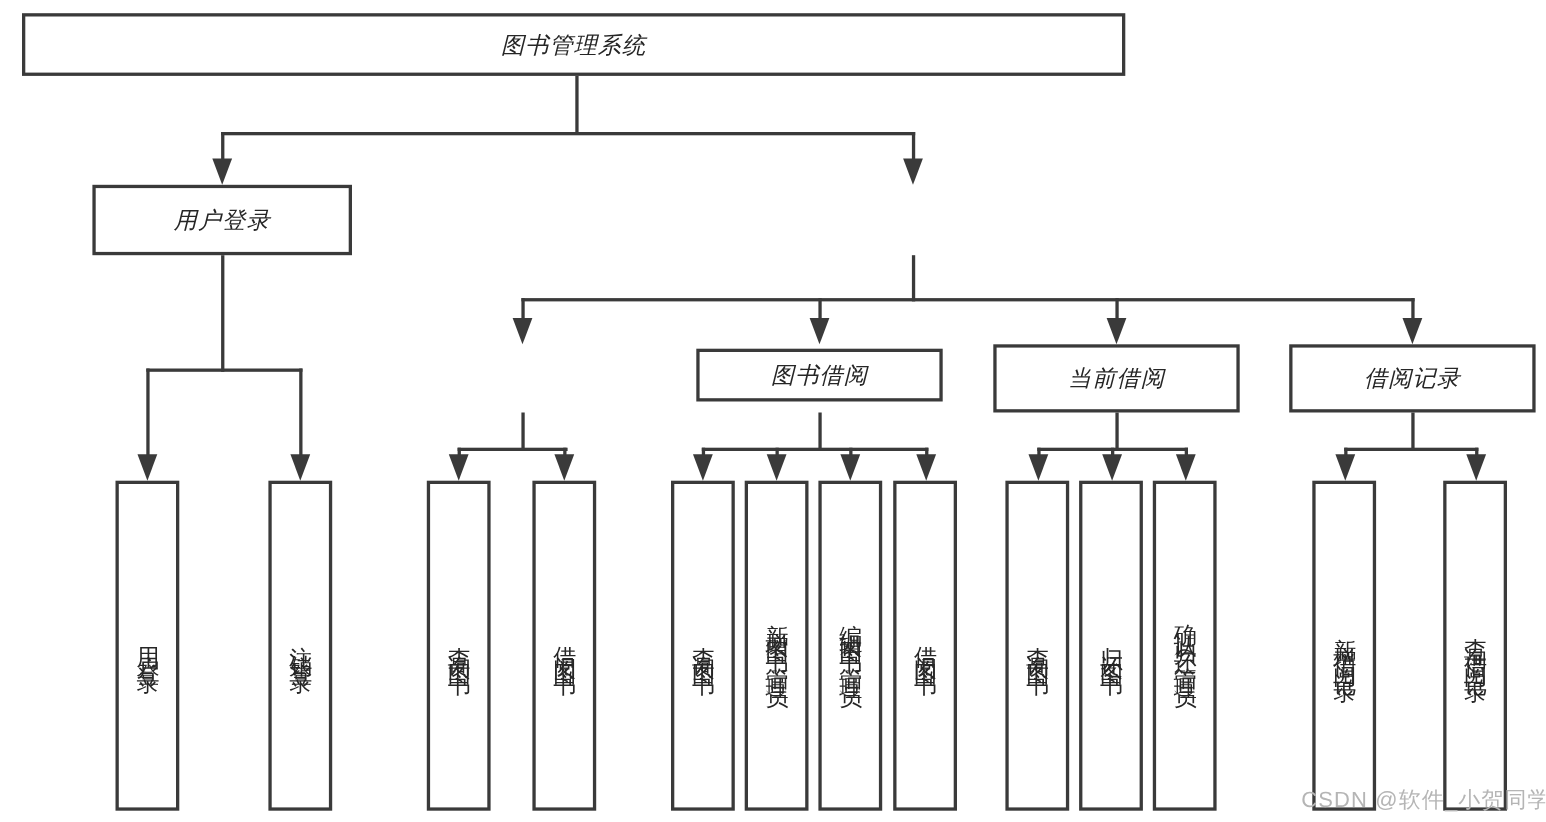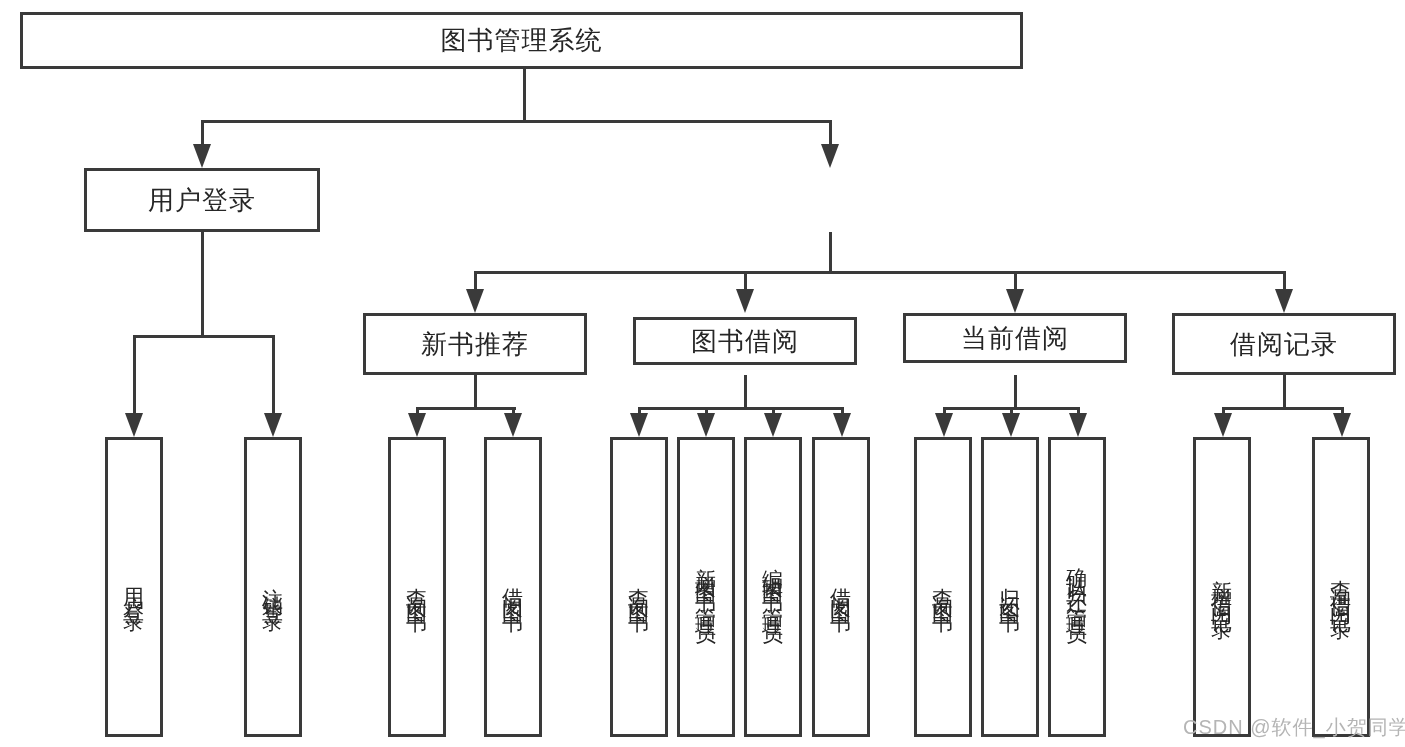--- a/index.html
+++ b/index.html
@@ -15,23 +15,24 @@
     position: absolute;
     box-sizing: border-box;
     border: 3px solid #3a3a3a;
     background: #ffffff;
     display: flex;
     align-items: center;
     justify-content: center;
     color: #262626;
   }
   .h-label {
-    font-size: 26px;
+    font-size: 21px;
     letter-spacing: 1px;
     white-space: nowrap;
+    font-style: italic;
   }
   .v-label {
     writing-mode: vertical-rl;
     font-size: 21px;
     letter-spacing: 8px;
     line-height: 1;
     white-space: nowrap;
   }
   .line {
     position: absolute;
@@ -62,27 +63,24 @@
 <div class="canvas">
 
   <div class="node" style="left:20px; top:12px; width:1003px; height:57px;">
     <span class="h-label">图书管理系统</span>
   </div>
 
   <div class="node" style="left:84px; top:168px; width:236px; height:64px;">
     <span class="h-label">用户登录</span>
   </div>
 
-  <div class="node" style="left:363px; top:313px; width:224px; height:62px;">
-    <span class="h-label">新书推荐</span>
-  </div>
   <div class="node" style="left:633px; top:317px; width:224px; height:48px;">
     <span class="h-label">图书借阅</span>
   </div>
-  <div class="node" style="left:903px; top:313px; width:224px; height:50px;align-items:center;">
+  <div class="node" style="left:903px; top:313px; width:224px; height:62px;align-items:center;">
     <span class="h-label">当前借阅</span>
   </div>
   <div class="node" style="left:1172px; top:313px; width:224px; height:62px;">
     <span class="h-label">借阅记录</span>
   </div>
 
   <div class="node" style="left:105px; top:437px; width:58px; height:300px;">
     <span class="v-label">用户登录</span>
   </div>
   <div class="node" style="left:244px; top:437px; width:58px; height:300px;">

